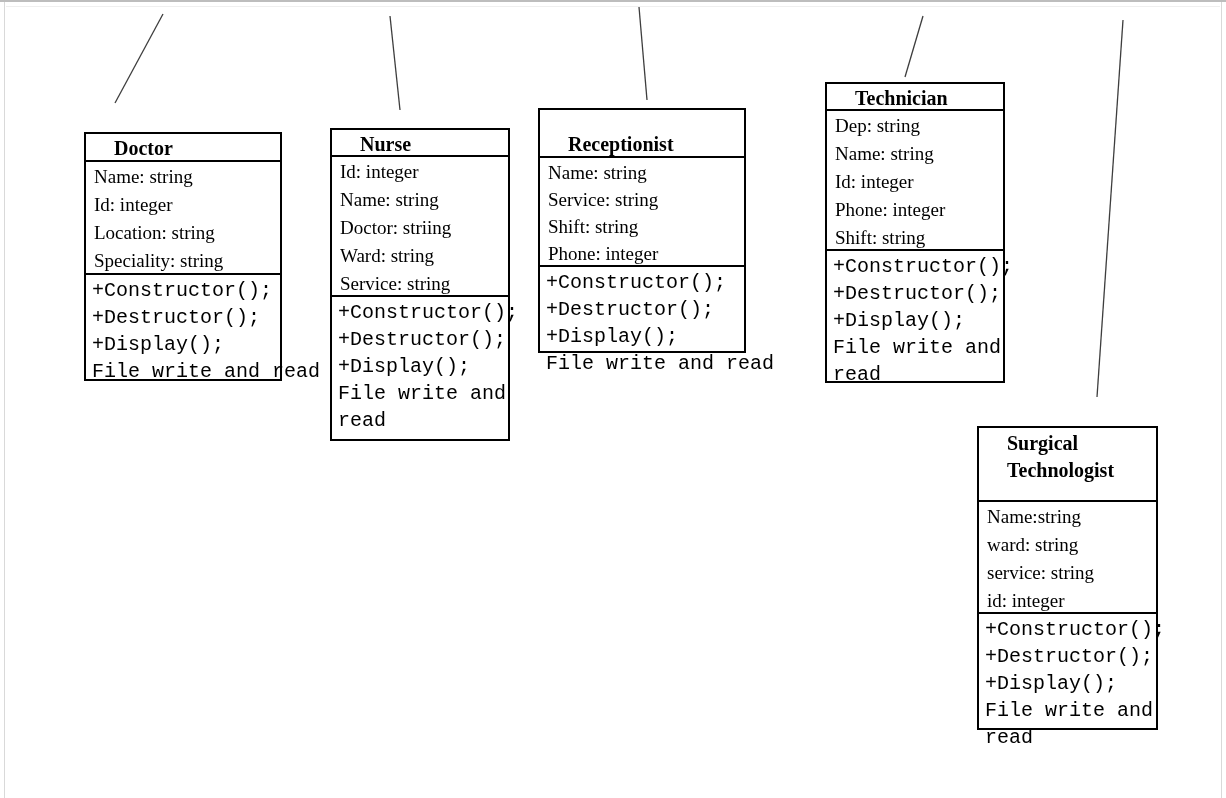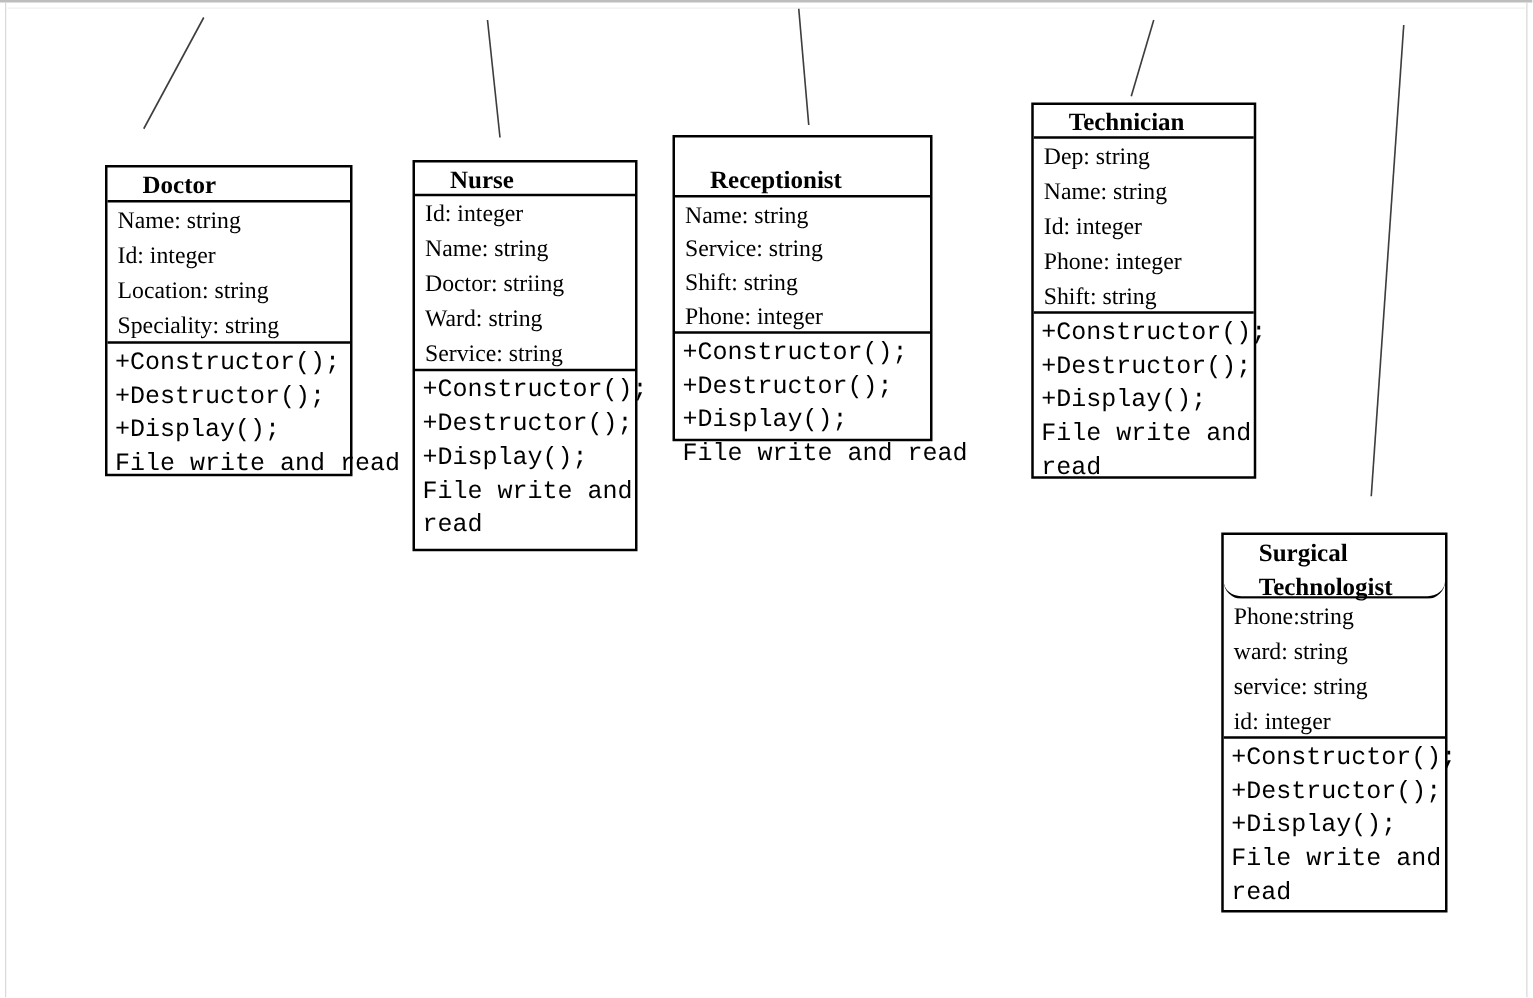--- a/index.html
+++ b/index.html
@@ -85,21 +85,21 @@
 
   #box-receptionist { left: 538px; top: 108px; width: 208px; height: 245px; }
   #box-receptionist .uml-title  { height: 28px; margin-top: 20px; }
   #box-receptionist .uml-attrs  { height: 109px; line-height: 27px; }
 
   #box-technician   { left: 825px; top: 82px;  width: 180px; height: 301px; }
   #box-technician .uml-title    { height: 27px; }
   #box-technician .uml-attrs    { height: 140px; }
 
   #box-surgical     { left: 977px; top: 426px; width: 181px; height: 304px; }
-  #box-surgical .uml-title      { height: 51px; line-height: 27px; padding-top: 2px; border-radius: 14px; }
+  #box-surgical .uml-title      { height: 74px; line-height: 27px; padding-top: 2px; }
   #box-surgical .uml-attrs      { height: 112px; }
 </style>
 </head>
 <body>
 
 <div class="page">
 
   <div class="edge-top"></div>
   <div class="edge-top-faint"></div>
   <div class="edge-left"></div>
@@ -177,21 +177,21 @@
       <div>+Destructor();</div>
       <div>+Display();</div>
       <div>File write and</div>
       <div>read</div>
     </div>
   </div>
 
   <div class="uml-box" id="box-surgical">
     <div class="uml-title">Surgical Technologist</div>
     <div class="uml-attrs">
-      <div>Phone:string</div>
+      <div>Name:string</div>
       <div>ward: string</div>
       <div>service: string</div>
       <div>id: integer</div>
     </div>
     <div class="uml-methods">
       <div>+Constructor();</div>
       <div>+Destructor();</div>
       <div>+Display();</div>
       <div>File write and</div>
       <div>read</div>

